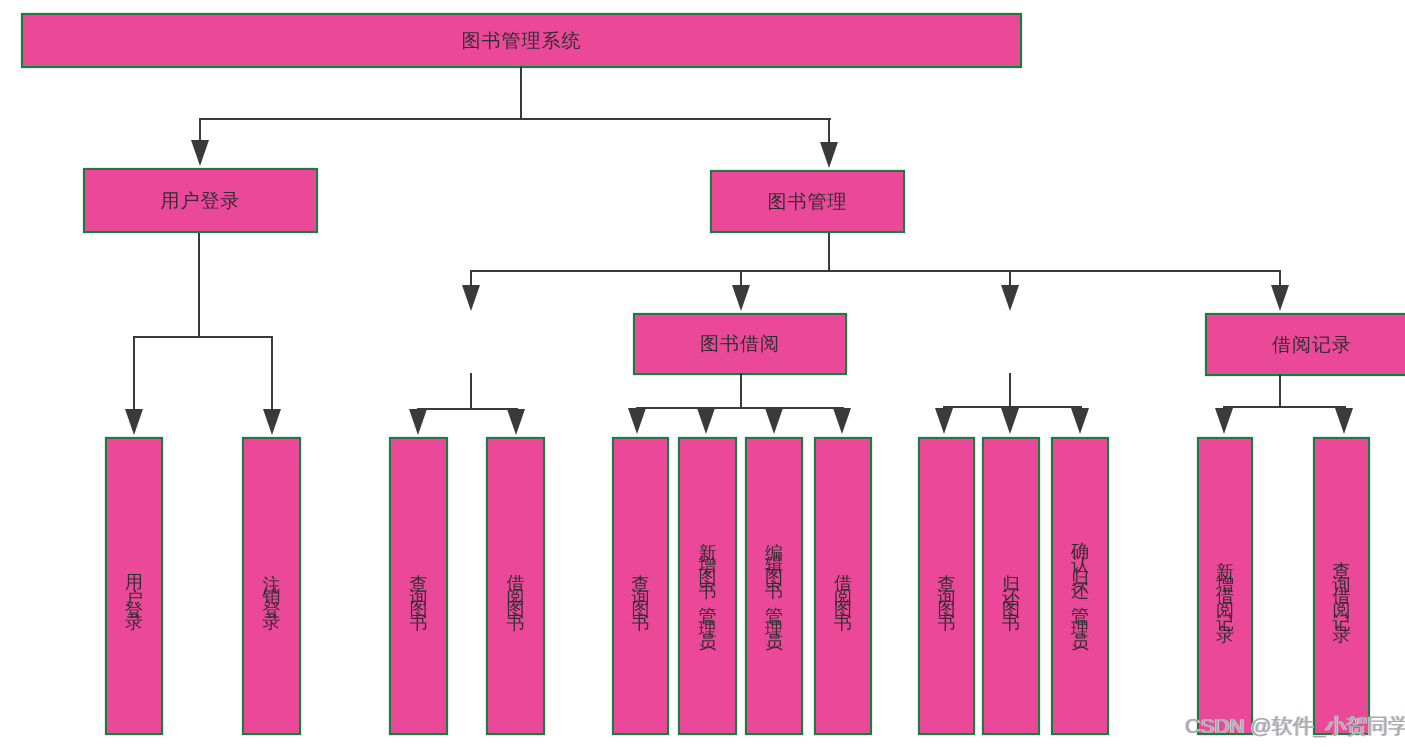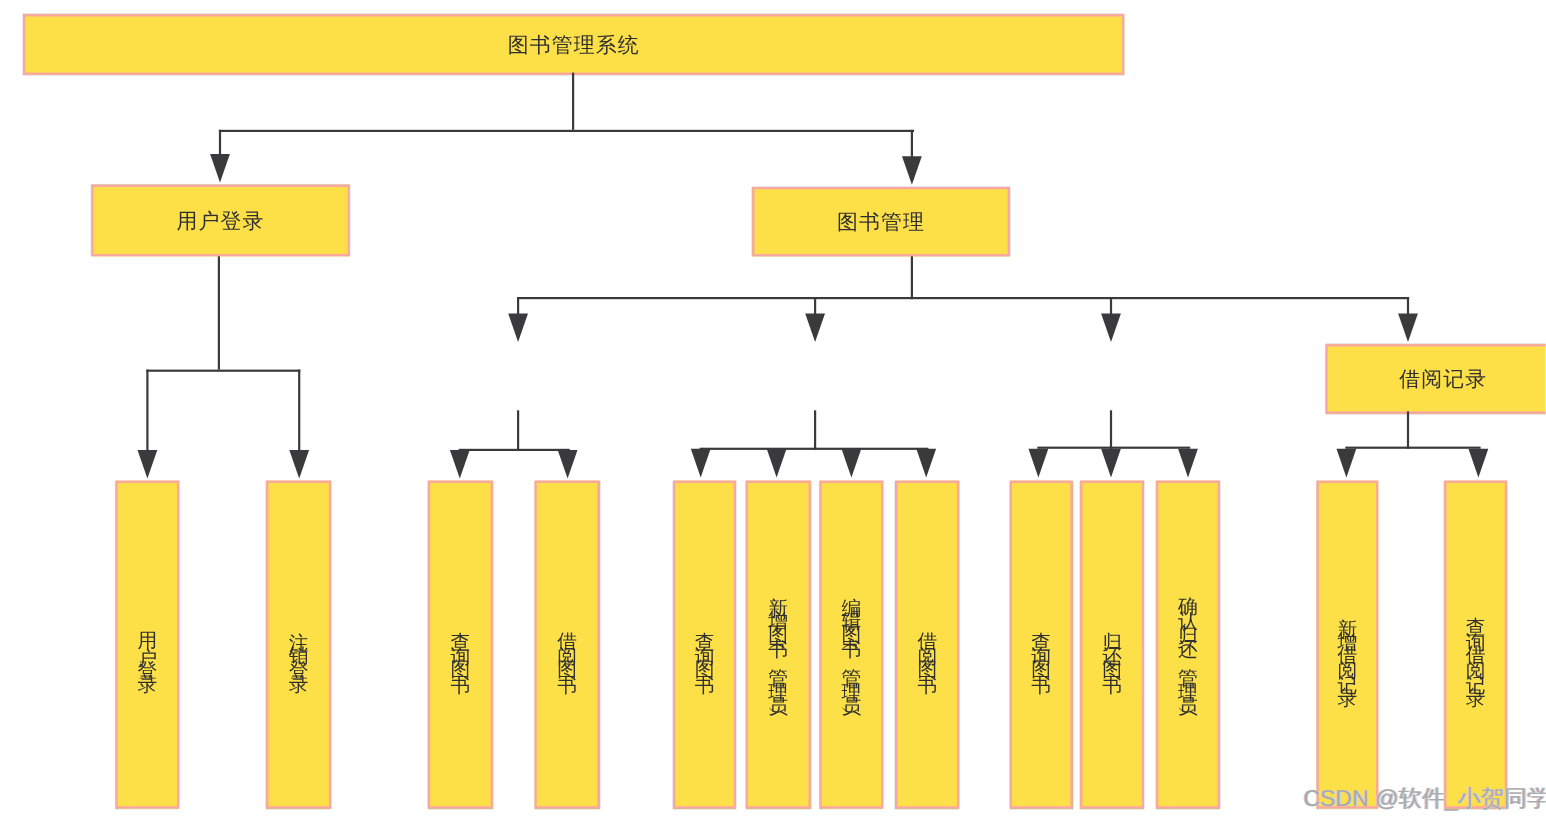--- a/index.html
+++ b/index.html
@@ -4,21 +4,21 @@
 <style>
   html,body{margin:0;padding:0;background:#ffffff;}
   body{
     width:1405px;height:747px;position:relative;overflow:hidden;
     font-family:"Liberation Sans","DejaVu Sans",sans-serif;
     color:#2f2f31;
   }
   .stage{position:absolute;inset:0;}
   .box{
     position:absolute;box-sizing:border-box;
-    border:2px solid #fca5a5;background:#fde047;
+    border:2px solid #15803d;background:#ec4899;
     display:flex;align-items:center;justify-content:center;
     box-shadow:0 0 1px rgba(60,60,62,.6);
   }
   .hlabel{
     font-size:19px;letter-spacing:1px;color:#2f2f31;white-space:nowrap;
   }
   .vtext{
     writing-mode:vertical-lr;text-orientation:mixed;
     font-size:18px;line-height:1;letter-spacing:13px;color:#2f2f31;
     white-space:nowrap;
@@ -48,21 +48,21 @@
   <div class="vline" style="left:520px;top:66px;height:52px;"></div>
   <div class="hline" style="left:199px;top:118px;width:632px;"></div>
   <div class="vline" style="left:199px;top:118px;height:24px;"></div>
   <div class="arrow" style="left:191px;top:140px;"></div>
   <div class="vline" style="left:828px;top:118px;height:26px;"></div>
   <div class="arrow" style="left:820px;top:142px;"></div>
 
   <div class="box" style="left:83px;top:168px;width:235px;height:65px;">
     <span class="hlabel">用户登录</span>
   </div>
-  <div class="box" style="left:684px;top:170px;width:234px;height:63px;">
+  <div class="box" style="left:710px;top:170px;width:195px;height:63px;">
     <span class="hlabel">图书管理</span>
   </div>
 
   <div class="vline" style="left:198px;top:233px;height:103px;"></div>
   <div class="hline" style="left:133px;top:336px;width:140px;"></div>
   <div class="vline" style="left:133px;top:336px;height:74px;"></div>
   <div class="arrow" style="left:125px;top:409px;"></div>
   <div class="vline" style="left:271px;top:336px;height:74px;"></div>
   <div class="arrow" style="left:263px;top:409px;"></div>
 
@@ -70,20 +70,23 @@
   <div class="hline" style="left:470px;top:270px;width:811px;"></div>
   <div class="vline" style="left:470px;top:270px;height:16px;"></div>
   <div class="arrow" style="left:462px;top:285px;"></div>
   <div class="vline" style="left:740px;top:270px;height:16px;"></div>
   <div class="arrow" style="left:732px;top:285px;"></div>
   <div class="vline" style="left:1009px;top:270px;height:16px;"></div>
   <div class="arrow" style="left:1001px;top:285px;"></div>
   <div class="vline" style="left:1279px;top:270px;height:16px;"></div>
   <div class="arrow" style="left:1271px;top:285px;"></div>
 
+  <div class="box" style="left:633px;top:313px;width:214px;height:62px;">
+    <span class="hlabel">图书借阅</span>
+  </div>
   <div class="box" style="left:1173px;top:313px;width:214px;height:63px;margin-left:32px;">
     <span class="hlabel">借阅记录</span>
   </div>
 
   <div class="vline" style="left:470px;top:373px;height:37px;"></div>
   <div class="hline" style="left:417px;top:408px;width:101px;"></div>
   <div class="arrow" style="left:409px;top:409px;"></div>
   <div class="arrow" style="left:507px;top:409px;"></div>
 
   <div class="vline" style="left:740px;top:373px;height:36px;"></div>

